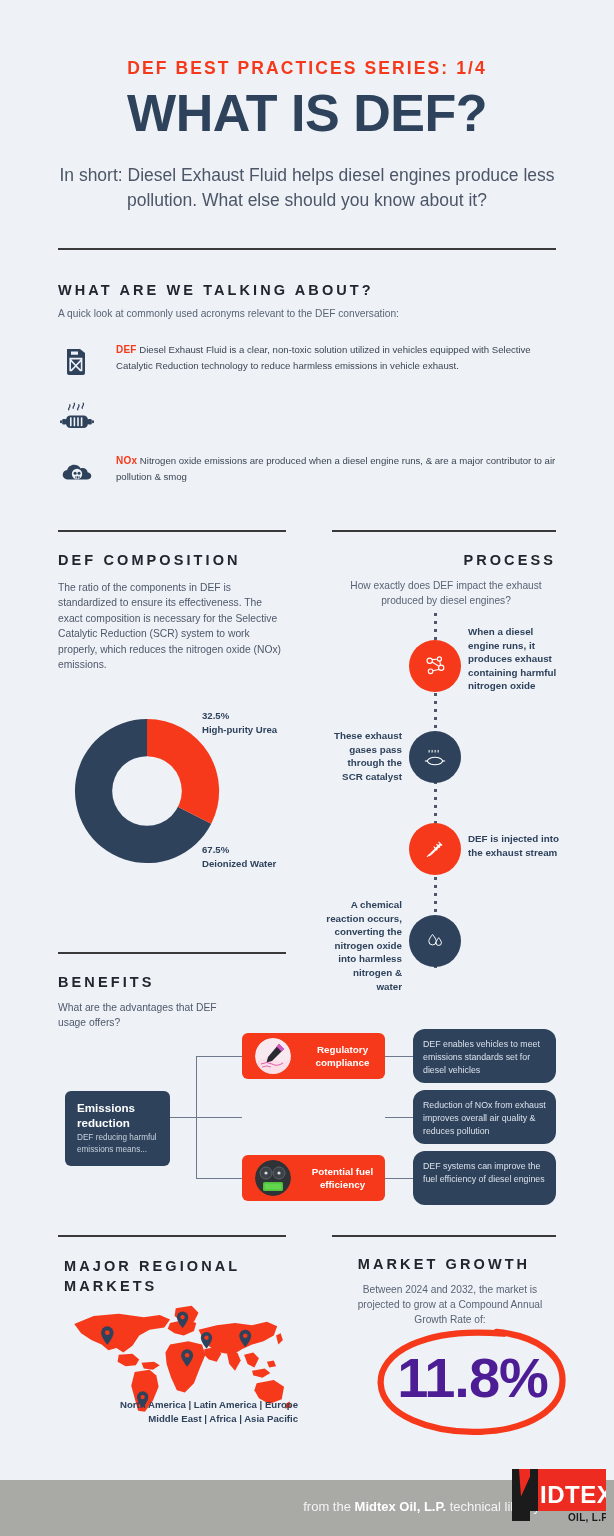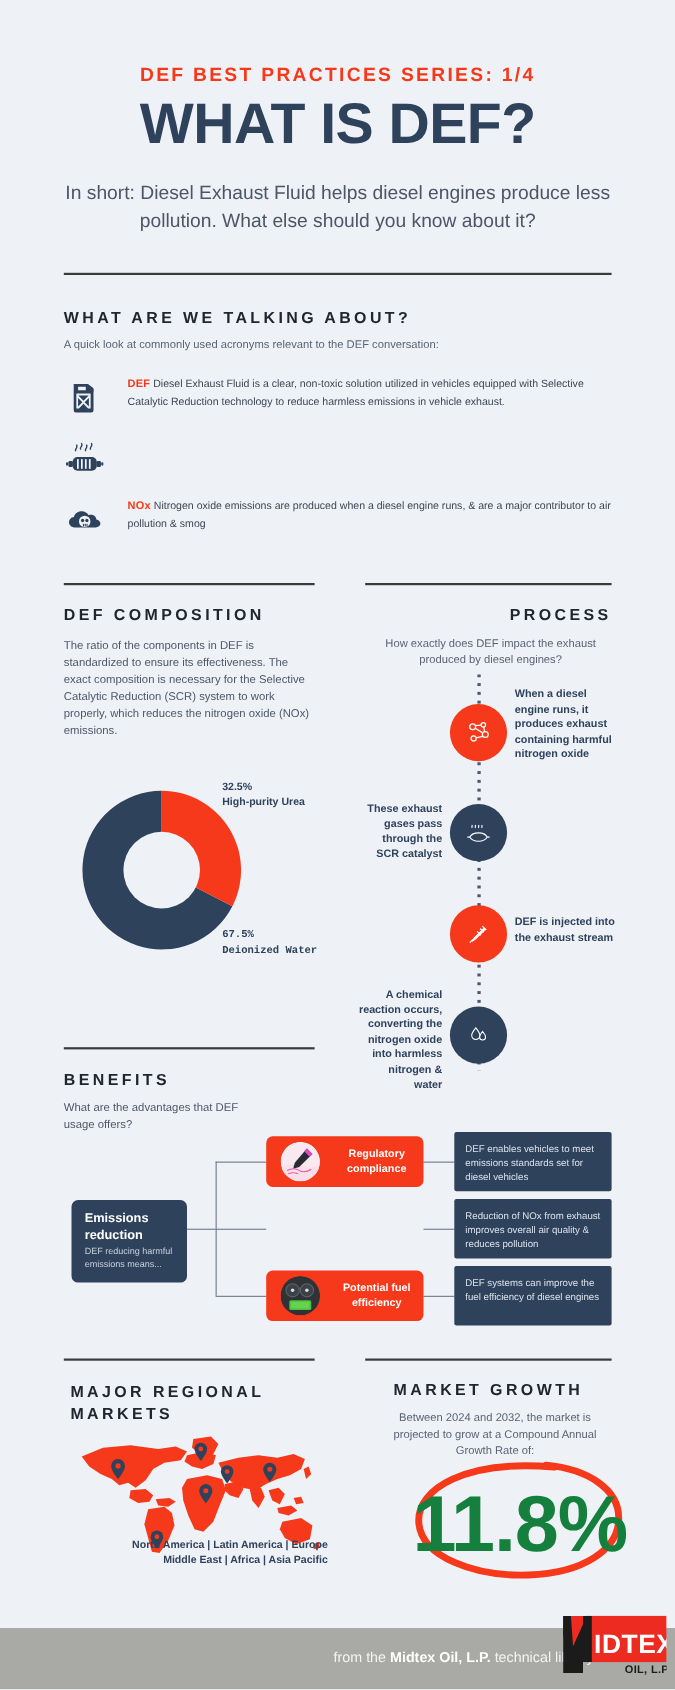--- a/index.html
+++ b/index.html
@@ -159,43 +159,43 @@
   .ben-label {
     color: #fff;
     font-size: 9.8px;
     font-weight: 700;
     line-height: 13px;
     margin-left: 9px;
   }
   .desc-box {
     position: absolute;
     background: #2e425c;
-    border-radius: 2px;
+    border-radius: 12px;
     color: #dbe1ea;
     font-size: 8.8px;
     line-height: 12.8px;
     padding: 9px 10px;
   }
   .conn { position: absolute; background: #6d798c; }
 
   
   .map-capt {
     position: absolute;
     text-align: center;
     color: #2e425c;
     font-size: 9.6px;
     font-weight: 700;
     line-height: 14px;
   }
 
   
   .growth-num {
     position: absolute;
-    color: #15803d;
-    font-size: 72px;
+    color: #4c1d95;
+    font-size: 56px;
     font-weight: 700;
     letter-spacing: -1px;
     z-index: 2;
   }
 
   
   .footer {
     position: absolute;
     left: 0; bottom: 0;
     width: 614px; height: 56px;
@@ -284,21 +284,21 @@
       <path d="M100 100 L100 11 A89 89 0 1 0 179.3 140.5 Z" fill="#2e425c"></path>
 
       <path d="M100 100 L100 11 A89 89 0 0 1 179.3 140.5 Z" fill="#f5391a"></path>
       <circle cx="100" cy="100" r="43" fill="#eef1f6"></circle>
     </svg>
   </div>
   <div class="donut-label" style="left:202px; top:709px;">
     <div>32.5%</div>
     <div>High-purity Urea</div>
   </div>
-  <div class="donut-label" style="left:202px; top:843px;font-family:Liberation Mono, monospace;">
+  <div class="donut-label" style="left:202px; top:843px;">
     <div>67.5%</div>
     <div>Deionized Water</div>
   </div>
 
   <div class="sec-h" style="left:332px; top:552px; width:224px; text-align:right;">PROCESS</div>
   <div class="sec-sub" style="left:336px; top:578px; width:220px; text-align:center;">How exactly does DEF impact the exhaust produced by diesel engines?</div>
 
   <div class="proc-dots" style="left:434px; top:613px; height:360px;"></div>
 
   <div class="proc-circle" style="left:409px; top:640px; background:#f5391a;">

